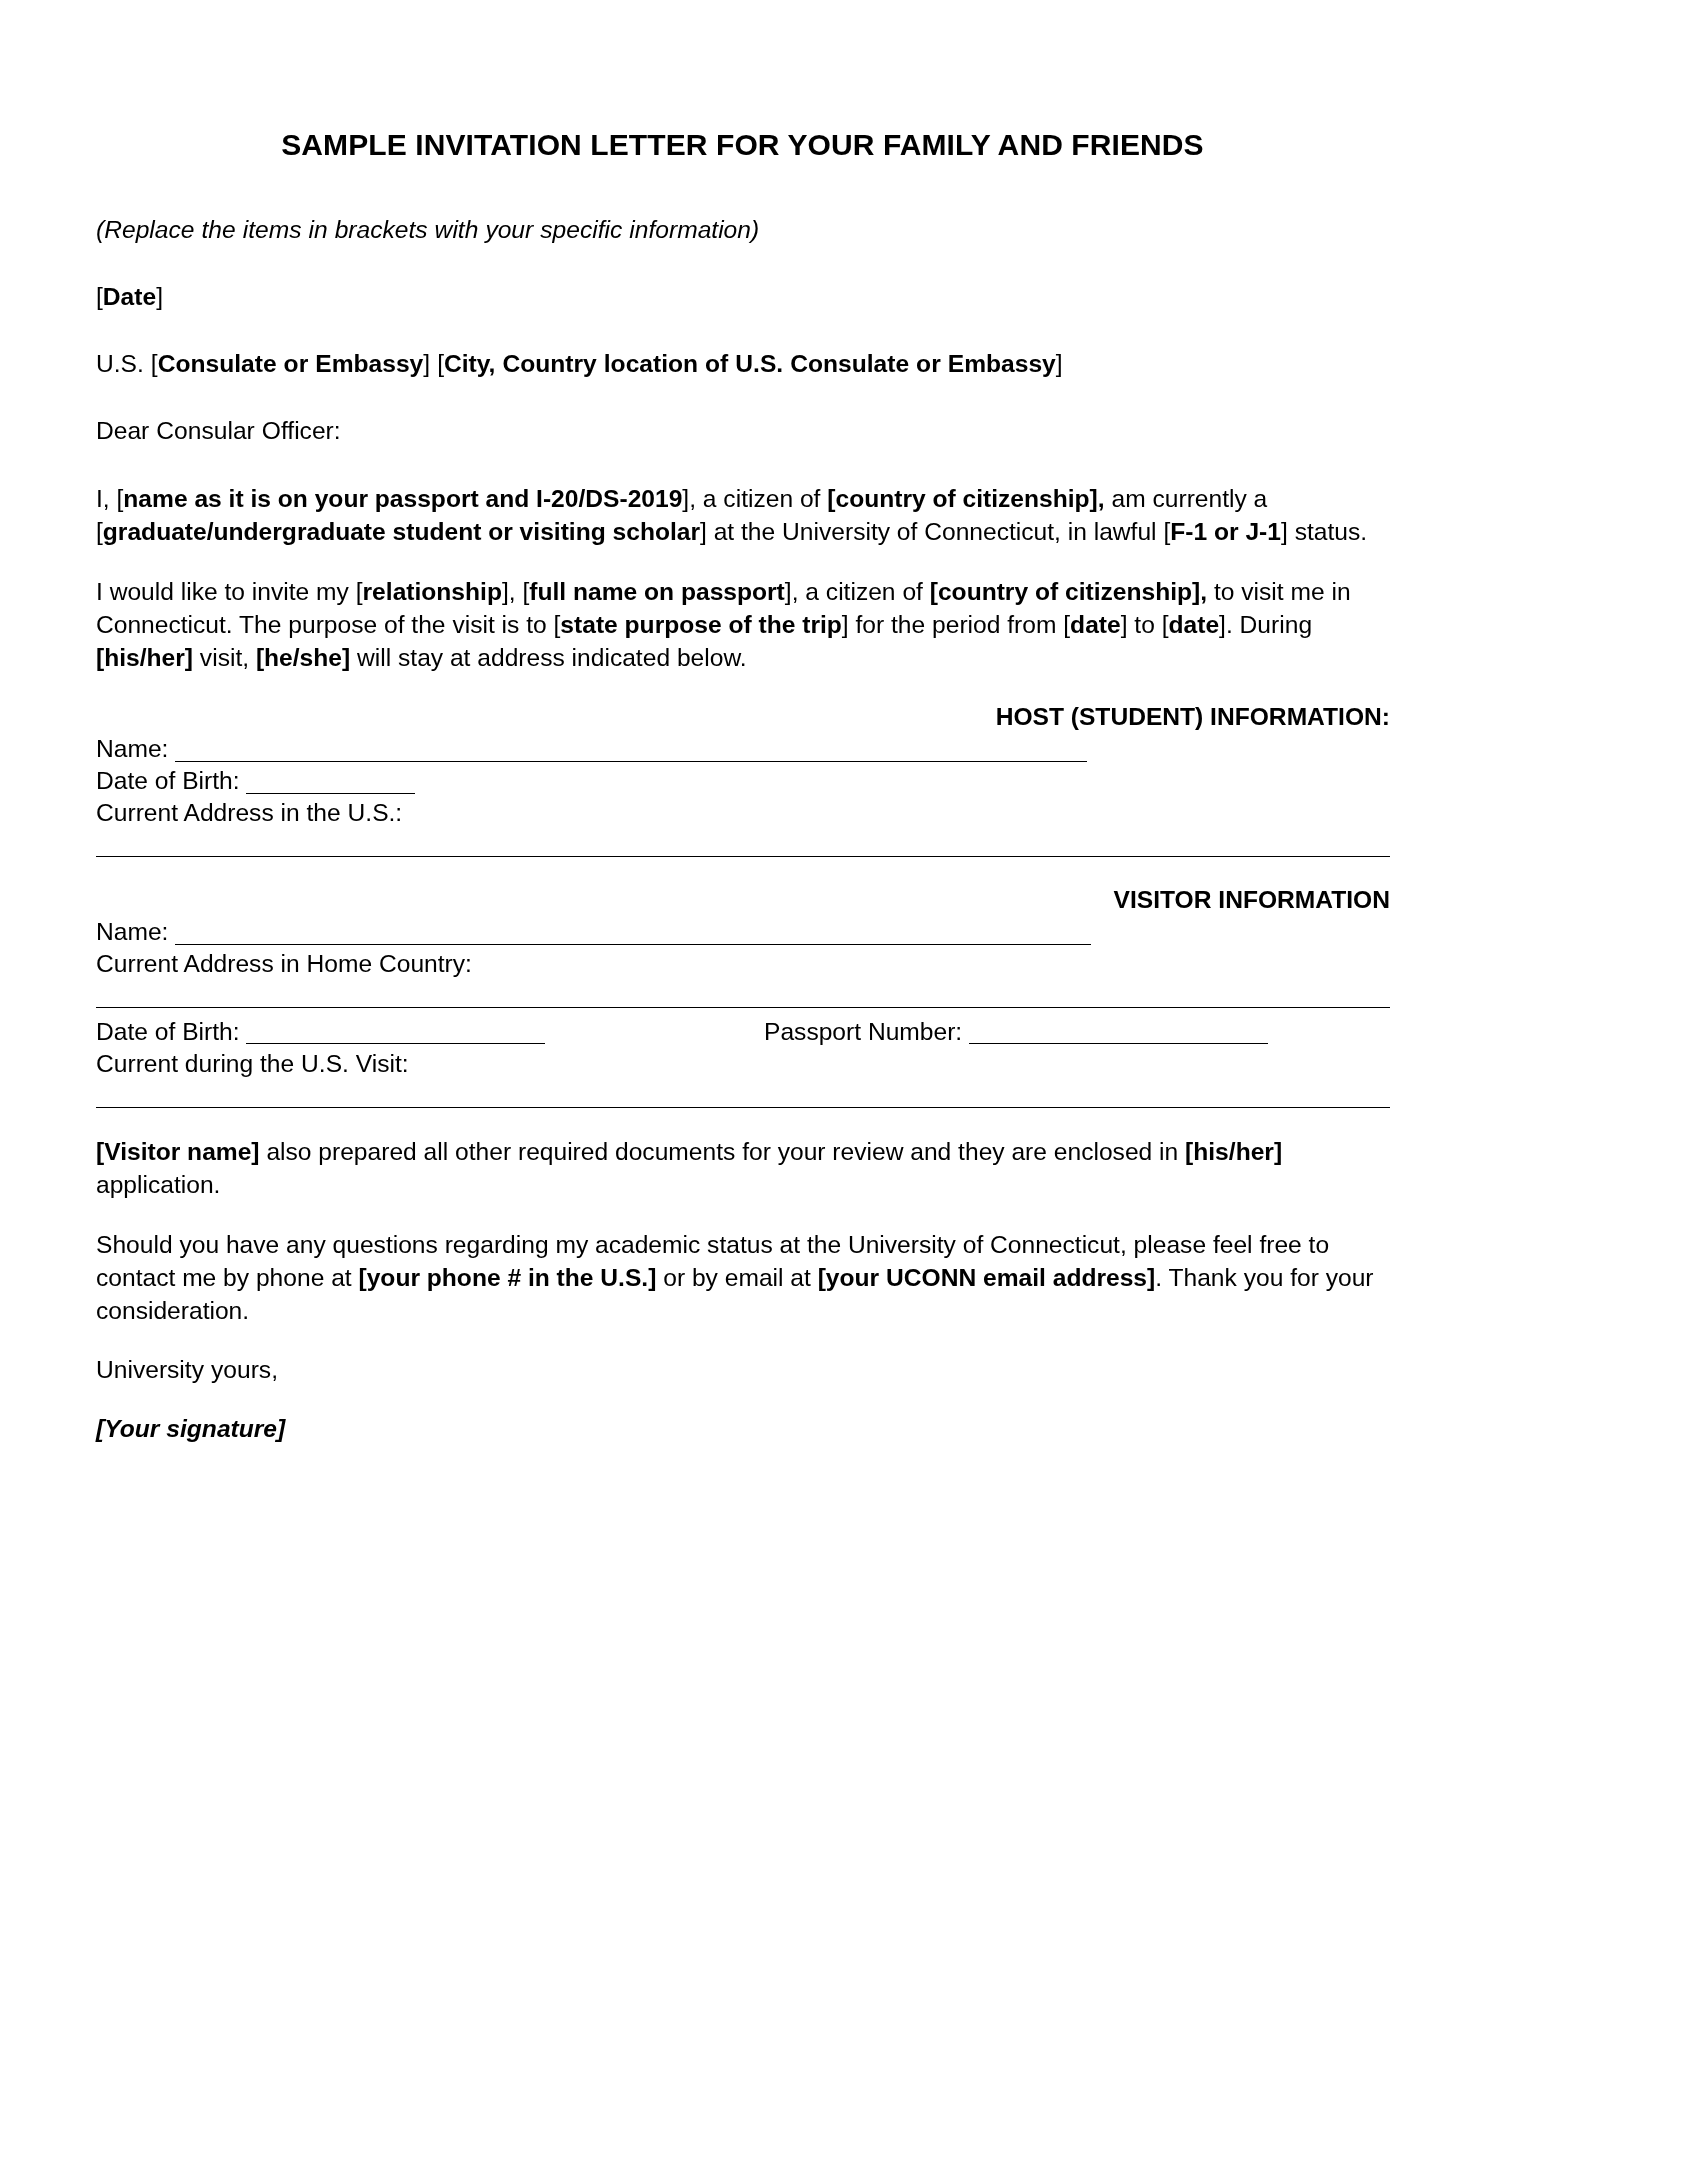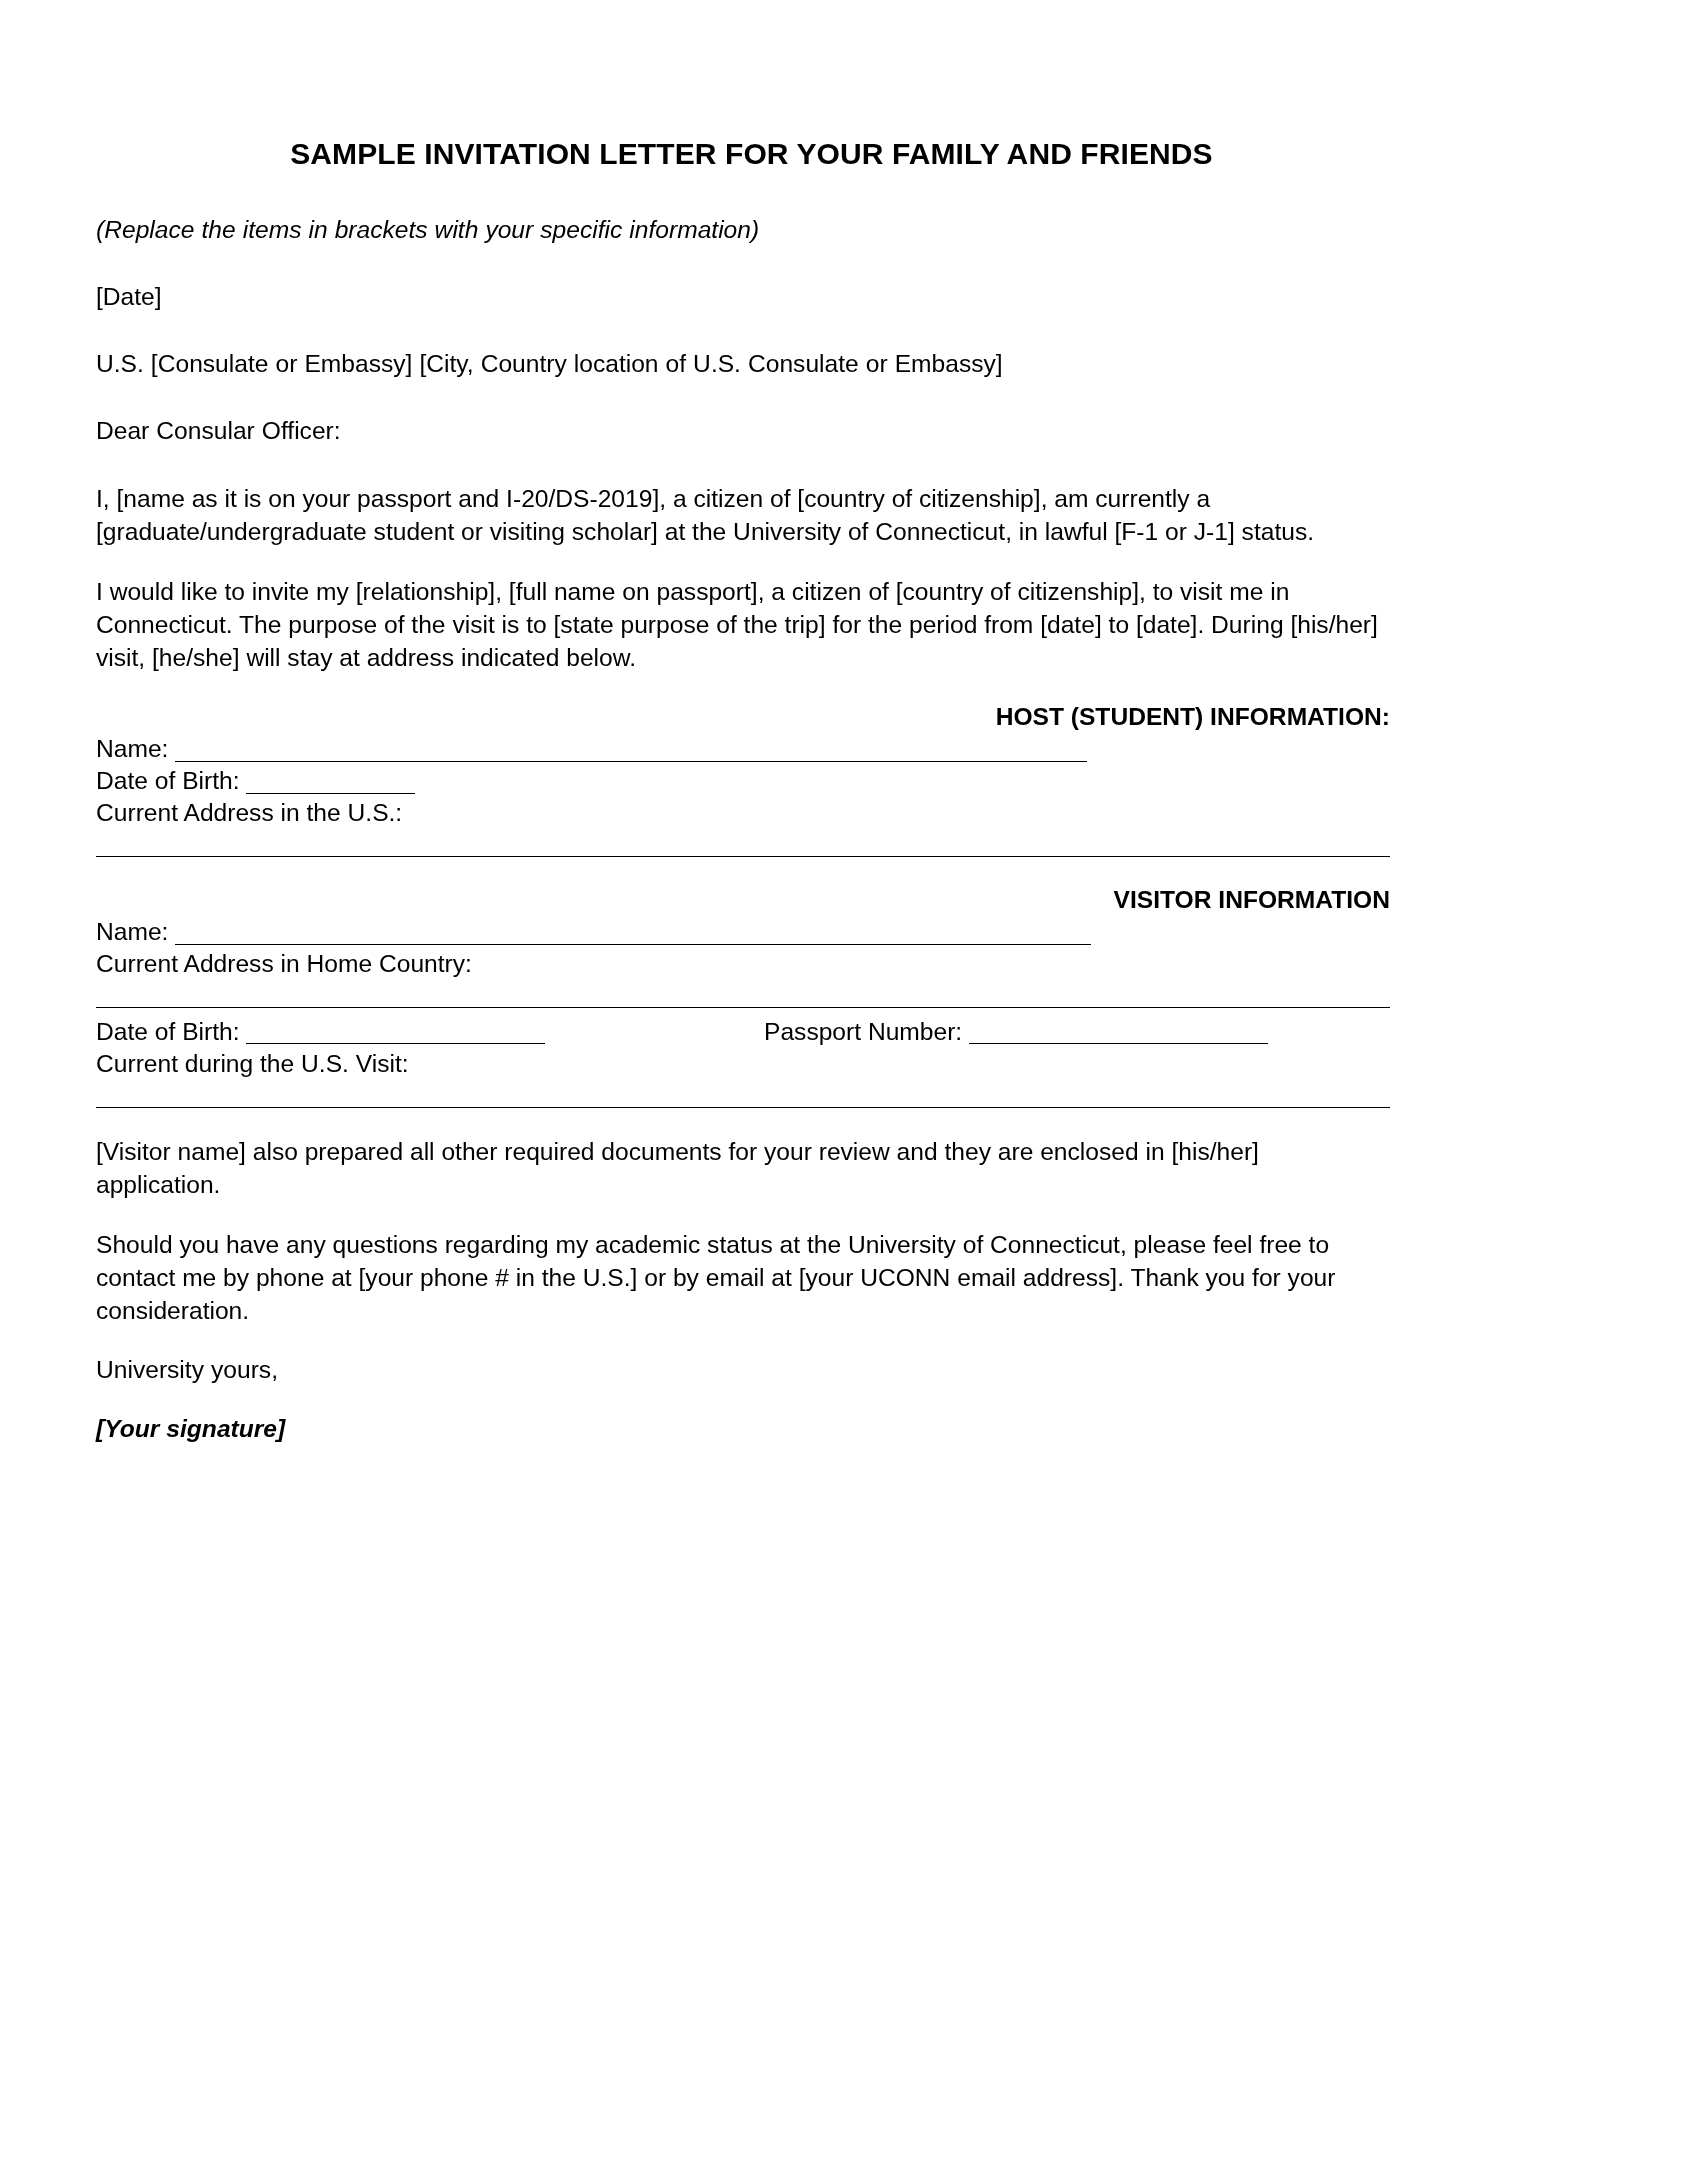--- a/index.html
+++ b/index.html
@@ -13,21 +13,21 @@
     font-family: "Liberation Sans", sans-serif;
     color: #000000;
     -webkit-font-smoothing: antialiased;
   }
   .page {
     position: relative;
     width: 1504px;
     height: 2183px;
     background: #ffffff;
     box-sizing: border-box;
-    padding: 9px;
+    padding: 0;
     overflow: hidden;
   }
   .sheet {
     position: absolute;
     left: 96px;
     top: 0;
     width: 1294px;   
   }
   .doc-title {
     text-align: center;
@@ -43,21 +43,21 @@
   .block {
     font-size: 24.6px;
     line-height: 1.30;
     margin: 0;
     text-align: left;
     word-spacing: 0.2px;
   }
   .gap-l  { height: 35px; }
   .gap-m  { height: 27px; }
   .italic { font-style: italic; }
-  .b { font-weight: normal; }
+  .b { font-weight: bold; }
   .bi { font-weight: bold; font-style: italic; }
   .para {
     font-size: 24.6px;
     line-height: 1.345;
     margin: 0;
   }
   .section-head {
     font-size: 24.6px;
     font-weight: bold;
     line-height: 1.30;

